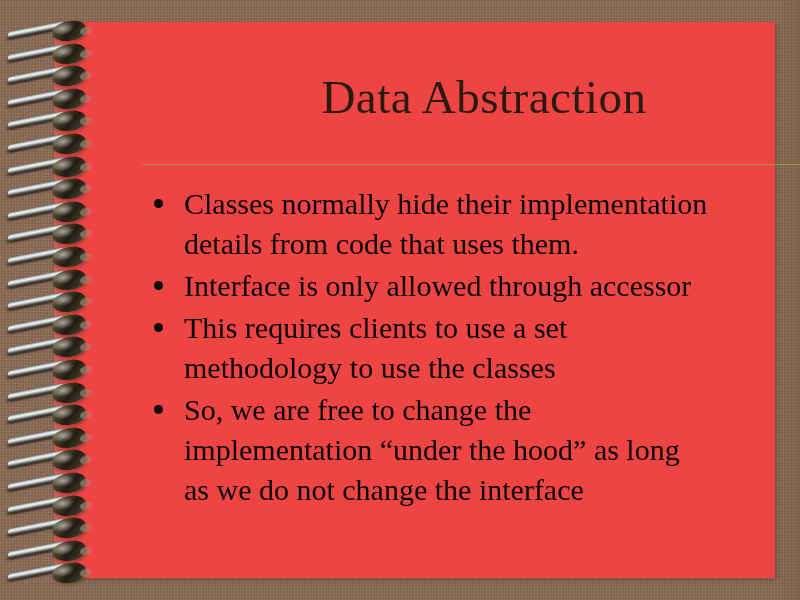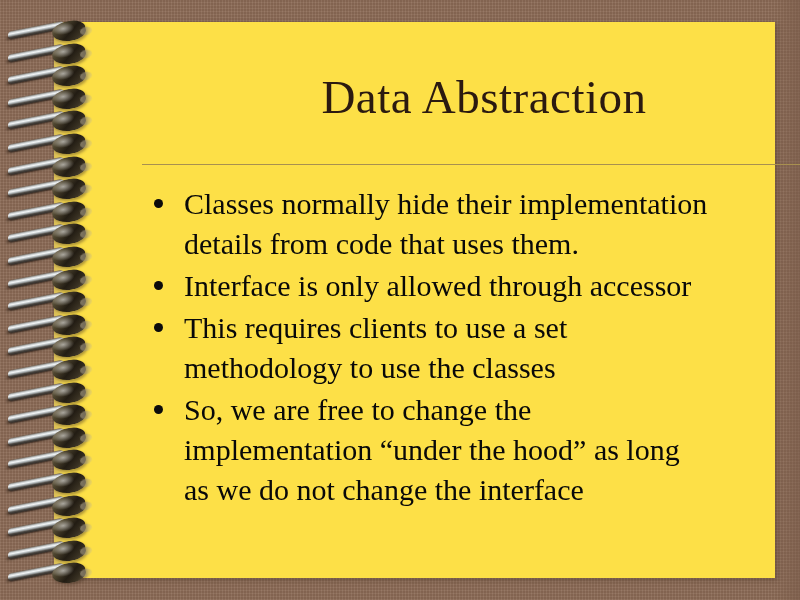--- a/index.html
+++ b/index.html
@@ -32,21 +32,21 @@
     background: linear-gradient(to right, rgba(140,107,86,0) 0%, rgba(120,90,72,0.55) 100%);
   }
 
   
   .paper {
     position: absolute;
     left: 54px;
     top: 22px;
     width: 721px;
     height: 556px;
-    background: #fde047;
+    background: #ef4444;
     box-shadow: 2px 2px 5px rgba(60,40,28,0.35);
   }
   .paper-edge-shade {
     position: absolute;
     top: 0; left: 0; bottom: 0;
     width: 16px;
     background: linear-gradient(to right, rgba(160,135,118,0.38) 0%, rgba(234,229,225,0) 100%);
   }
 
   

